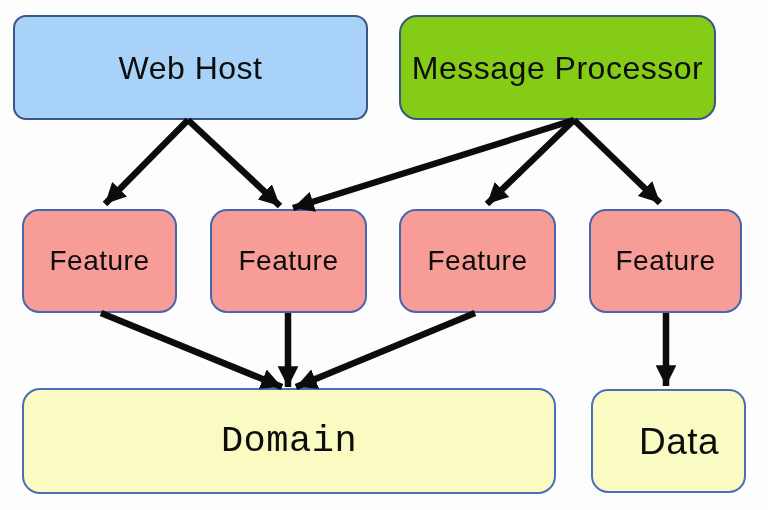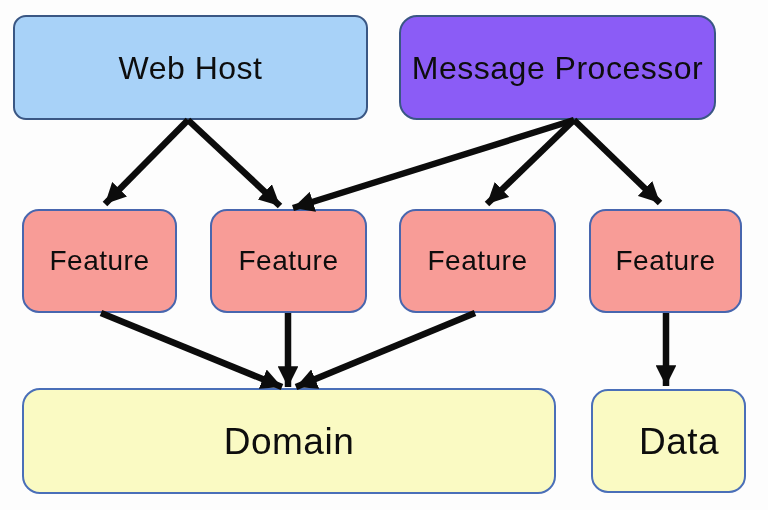--- a/index.html
+++ b/index.html
@@ -64,35 +64,35 @@
         <line x1="101" y1="313" x2="282" y2="387" stroke="#0c0c0c" stroke-width="6.5" marker-end="url(#arrowhead)"></line>
         <line x1="288" y1="313" x2="288" y2="387" stroke="#0c0c0c" stroke-width="6.5" marker-end="url(#arrowhead)"></line>
         <line x1="475" y1="313" x2="296" y2="387" stroke="#0c0c0c" stroke-width="6.5" marker-end="url(#arrowhead)"></line>
         <line x1="666" y1="313" x2="666" y2="386" stroke="#0c0c0c" stroke-width="6.5" marker-end="url(#arrowhead)"></line>
       </g>
   </svg>
   <div class="node-layer" id="node-layer">
       <div class="node" style="left: 13px; top: 15px; width: 355px; height: 105px; background: rgb(168, 210, 248); border-color: rgb(58, 87, 132); border-radius: 13px; font-size: 32px;">
         <span class="node-label">Web Host</span>
       </div>
-      <div class="node" style="left: 399px; top: 15px; width: 317px; height: 105px; background: #8b5cf6; border-color: rgb(58, 87, 132); border-radius: 18px; font-size: 32px;">
+      <div class="node" style="left: 399px; top: 15px; width: 317px; height: 105px; background: #84cc16; border-color: rgb(58, 87, 132); border-radius: 18px; font-size: 32px;">
         <span class="node-label">Message Processor</span>
       </div>
       <div class="node" style="left: 22px; top: 209px; width: 155px; height: 104px; background: rgb(248, 156, 151); border-color: rgb(72, 102, 174); border-radius: 17px; font-size: 28px;">
         <span class="node-label">Feature</span>
       </div>
       <div class="node" style="left: 210px; top: 209px; width: 157px; height: 104px; background: rgb(248, 156, 151); border-color: rgb(72, 102, 174); border-radius: 17px; font-size: 28px;">
         <span class="node-label">Feature</span>
       </div>
       <div class="node" style="left: 399px; top: 209px; width: 157px; height: 104px; background: rgb(248, 156, 151); border-color: rgb(72, 102, 174); border-radius: 17px; font-size: 28px;">
         <span class="node-label">Feature</span>
       </div>
       <div class="node" style="left: 589px; top: 209px; width: 153px; height: 104px; background: rgb(248, 156, 151); border-color: rgb(72, 102, 174); border-radius: 17px; font-size: 28px;">
         <span class="node-label">Feature</span>
       </div>
-      <div class="node" style="left: 22px; top: 388px; width: 534px; height: 106px; background: rgb(250, 250, 195); border-color: rgb(74, 111, 184); border-radius: 18px; font-size: 37px;">
+      <div class="node" style="left: 22px; top: 388px; width: 534px; height: 106px; background: rgb(250, 250, 195); border-color: rgb(74, 111, 184); border-radius: 18px; font-size: 37px; font-family: Liberation Mono, monospace;">
         <span class="node-label">Domain</span>
       </div>
       <div class="node" style="left: 591px; top: 389px; width: 155px; height: 104px; background: rgb(250, 250, 195); border-color: rgb(74, 111, 184); border-radius: 17px; font-size: 37px; padding-left: 21px;">
         <span class="node-label">Data</span>
       </div>
     </div>
 </div>
 
 </body></html>

